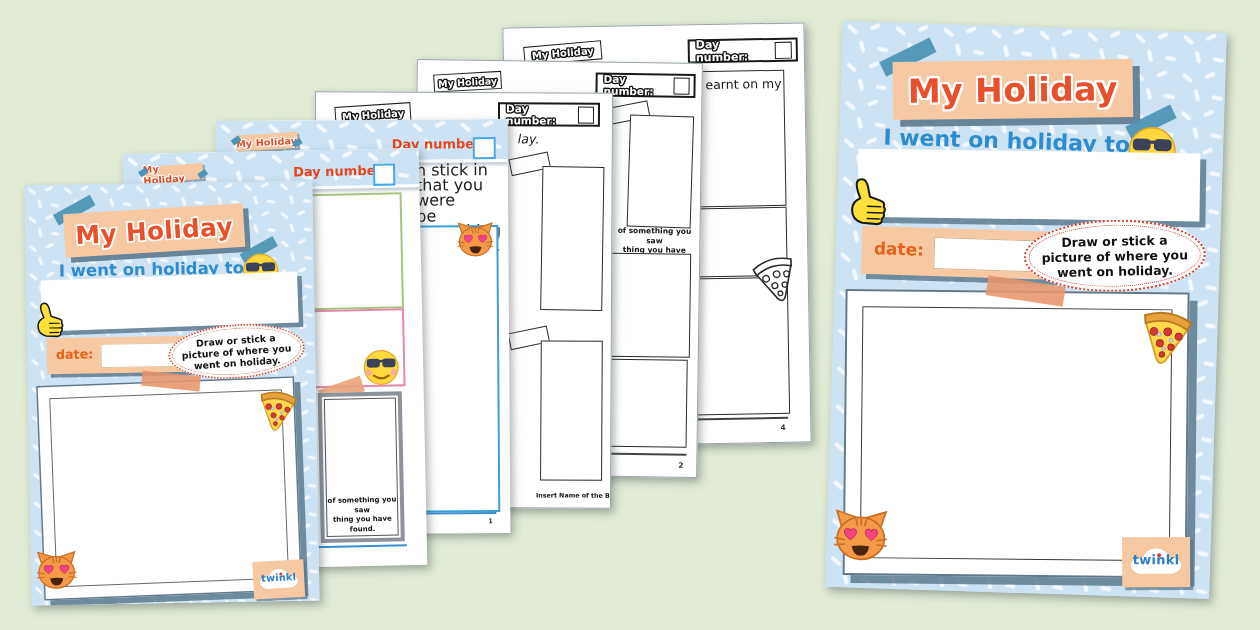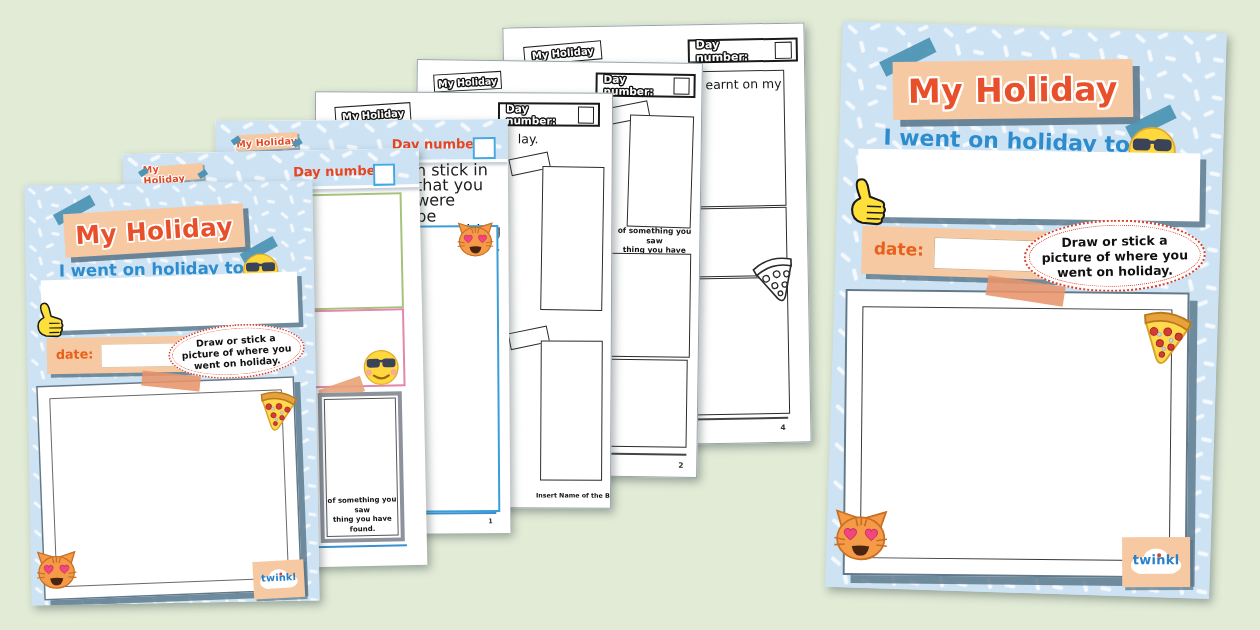--- a/index.html
+++ b/index.html
@@ -212,21 +212,21 @@
 </div>
 
 <div class="page bwpage" id="p4" style="left:314px;top:92px;width:296px;height:414px;transform:rotate(0.3deg);z-index:3;">
   <div class="bw-banner" style="left:19px;top:12px;width:74px;height:18px;">
     <span class="outl" style="font-size:10px;">My Holiday</span>
   </div>
   <div class="bw-daybox" style="left:182px;top:9px;width:102px;height:24px;">
     <span class="outl" style="font-size:10.5px;">Day number:</span>
     <span class="bw-sq"></span>
   </div>
-  <span class="frag" style="left:202px;top:38px;">lay.</span>
+  <span class="frag" style="left:202px;top:38px;font-style:italic;">lay.</span>
   <div class="bw-tape" style="left:194px;top:62px;width:38px;height:15px;"></div>
   <div class="bw-frame" style="left:226px;top:73px;width:60px;height:142px;transform:rotate(.6deg);"></div>
   <div class="bw-tape" style="left:194px;top:236px;width:38px;height:15px;"></div>
   <div class="bw-frame" style="left:226px;top:247px;width:60px;height:138px;"></div>
   <div class="capt" style="left:220px;top:397px;width:100px;font-size:6.3px;font-weight:600;">Insert Name of the Booklet</div>
 </div>
 
 <div class="page" id="p3" style="left:217px;top:120px;width:292px;height:414px;background:#fff;z-index:4;transform:rotate(-0.4deg);">
   <div class="band" style="height:40px;">
     <svg class="sprbg">

